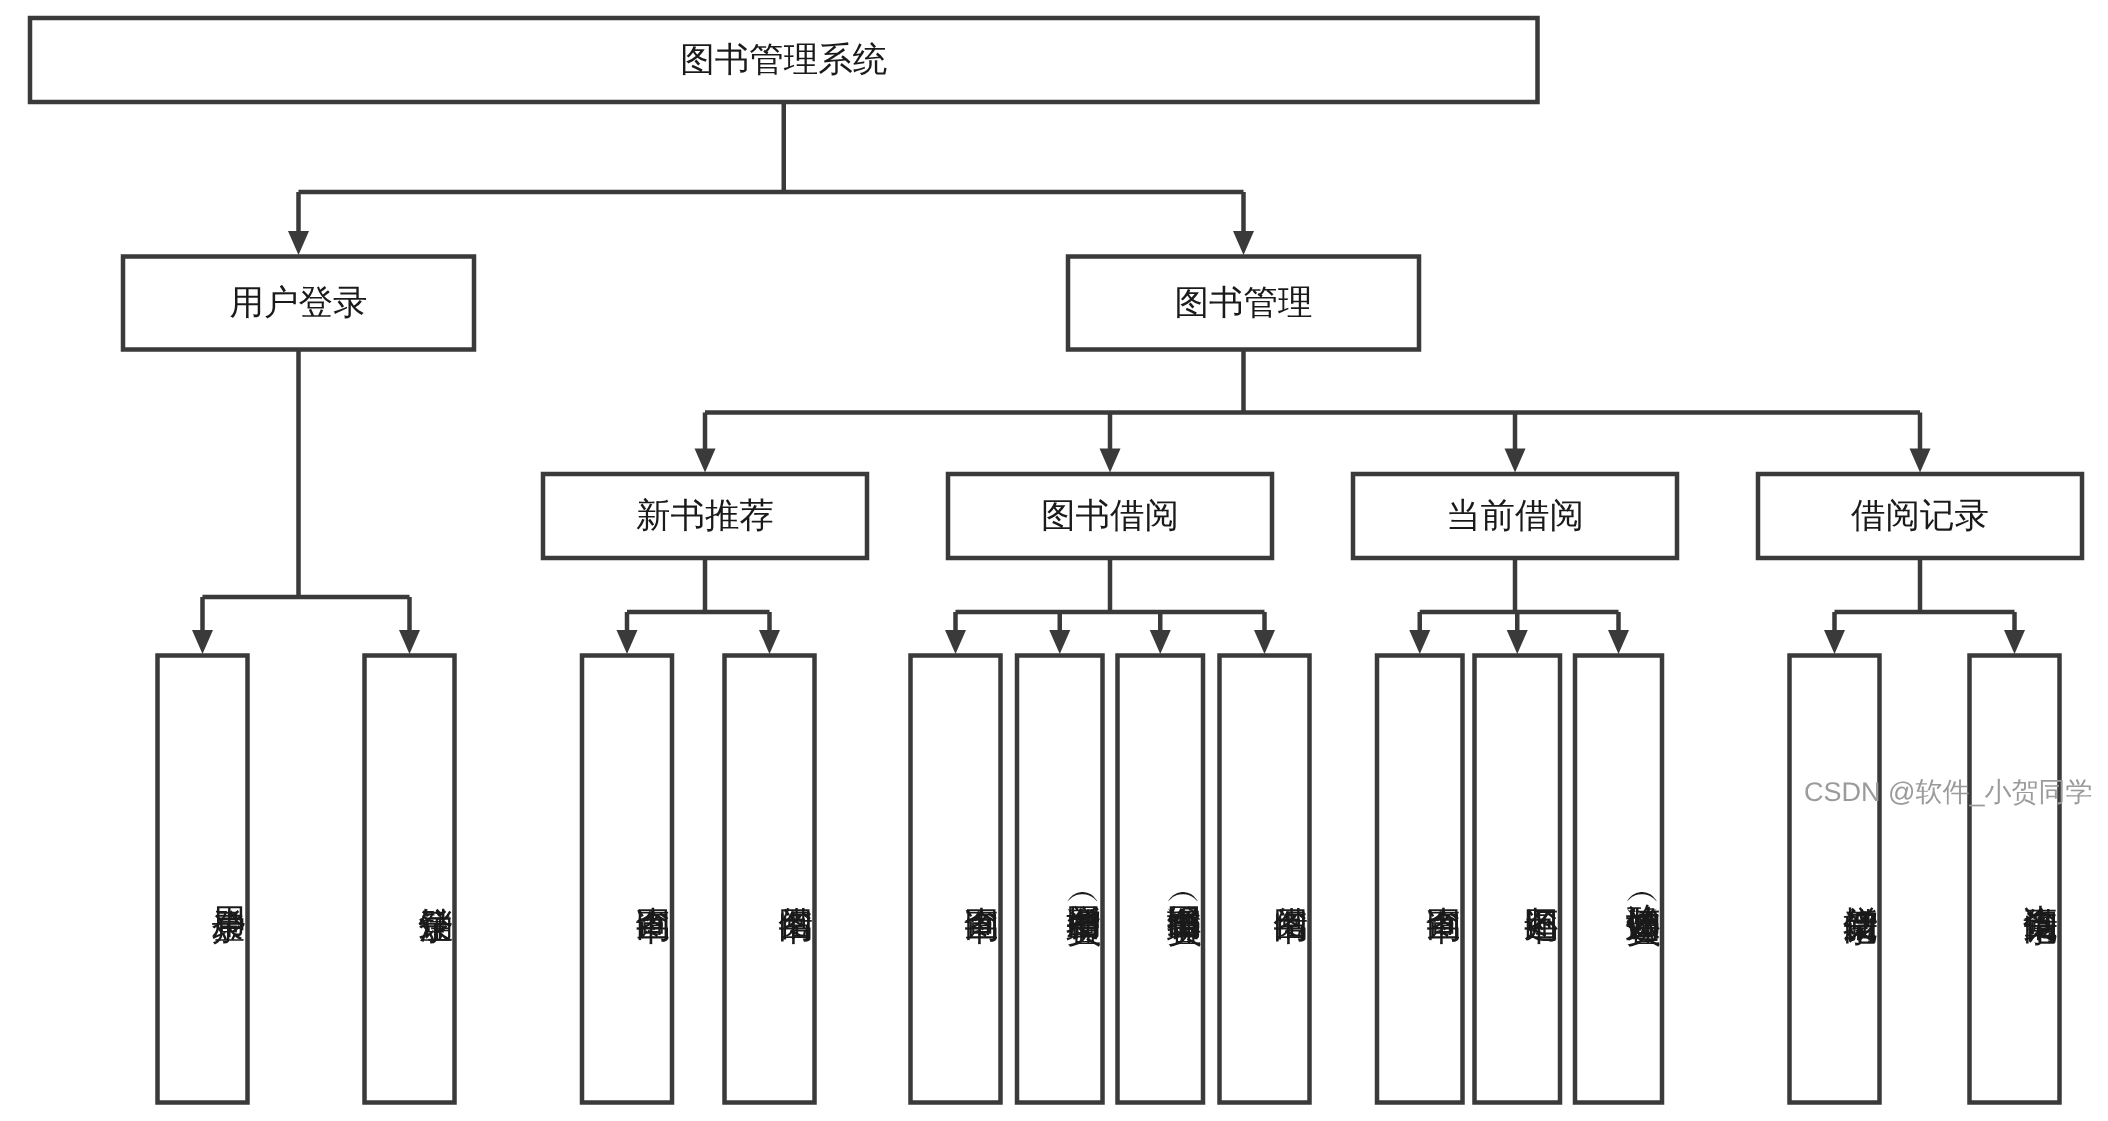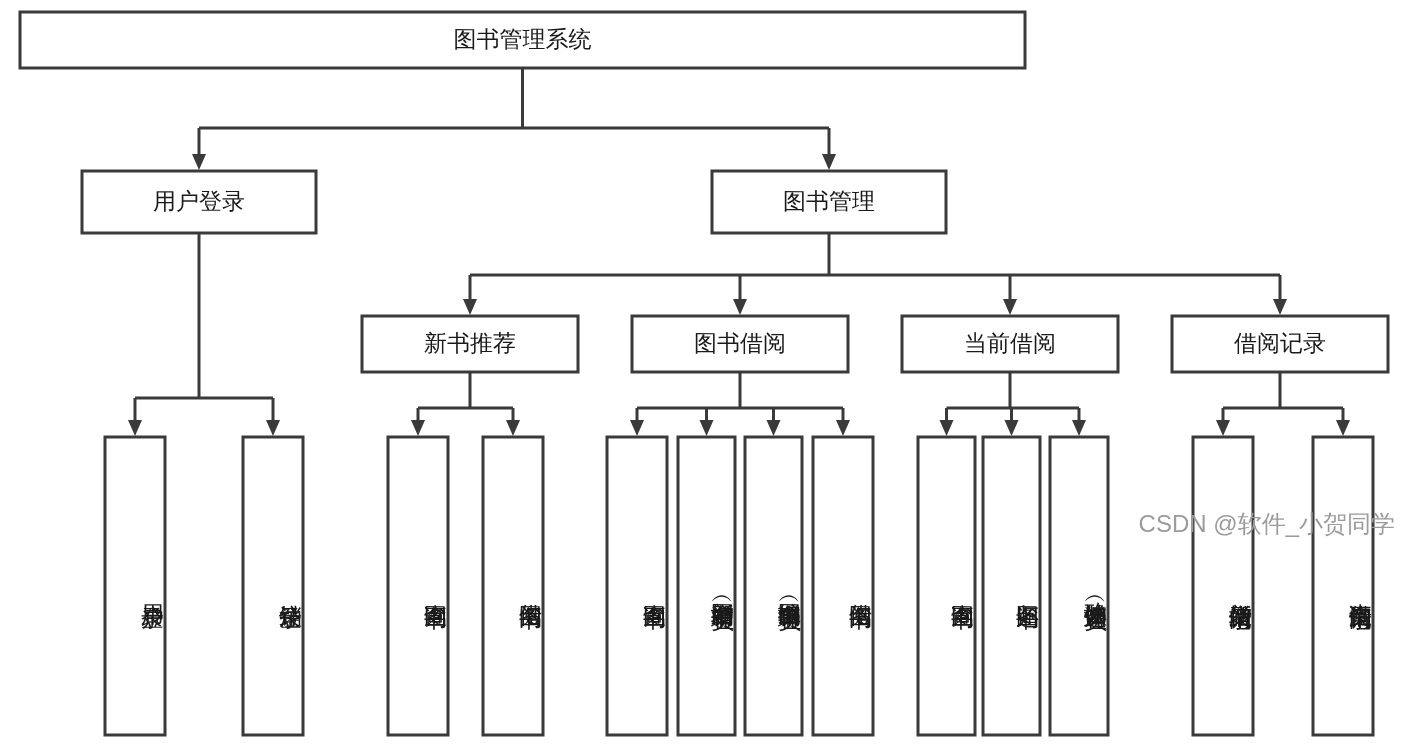--- a/index.html
+++ b/index.html
@@ -62,21 +62,21 @@
     display: flex;
     align-items: flex-start;
     justify-content: center;
     pointer-events: none;
   }
   .watermark {
     position: absolute;
     right: 10px;
     bottom: 4px;
     font-family: "Liberation Sans", "DejaVu Sans", sans-serif;
-    font-size: 24px;
+    font-size: 18px;
     color: #9b9b9b;
     white-space: nowrap;
   }
 </style>
 </head>
 <body>
 
 <div id="diagram-root">
 
   <svg id="flow" viewBox="0 0 1405 747">

